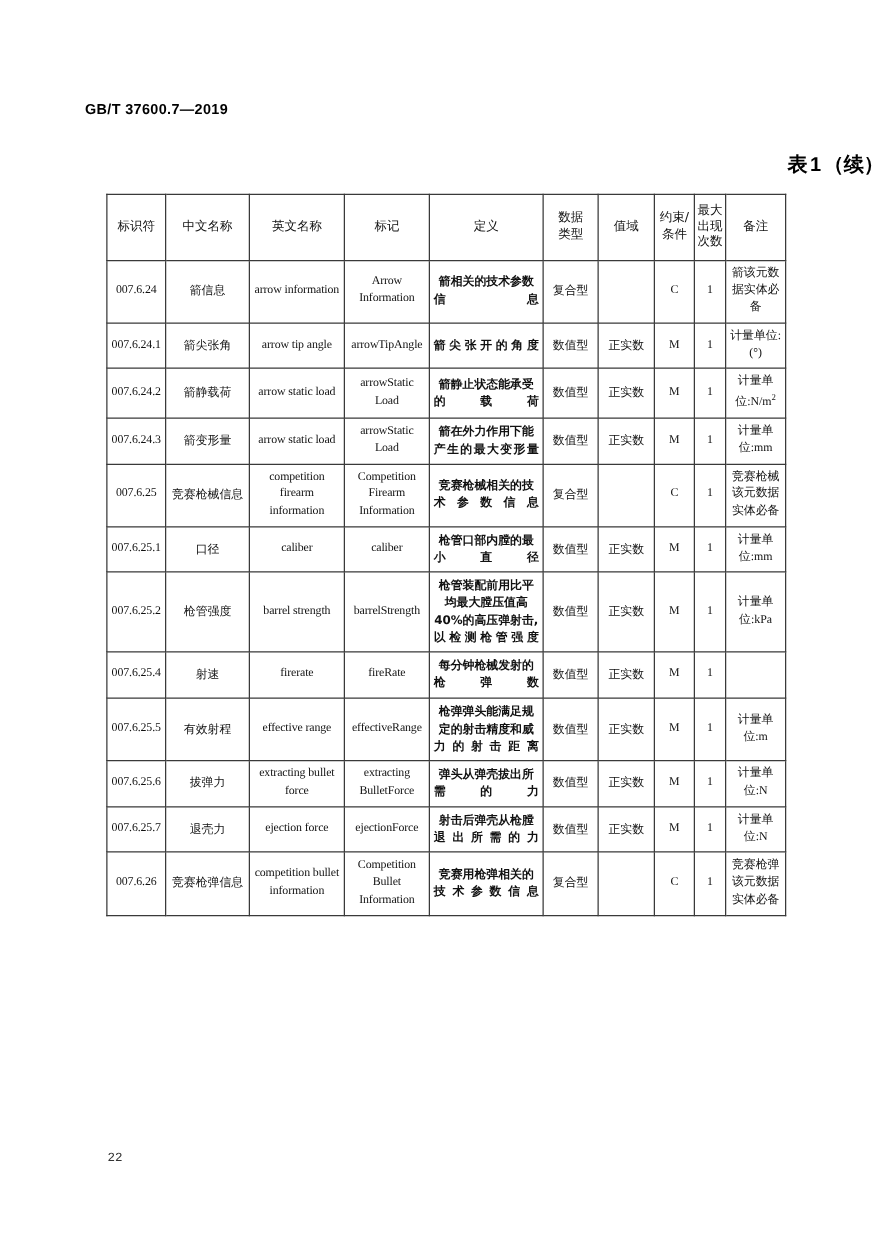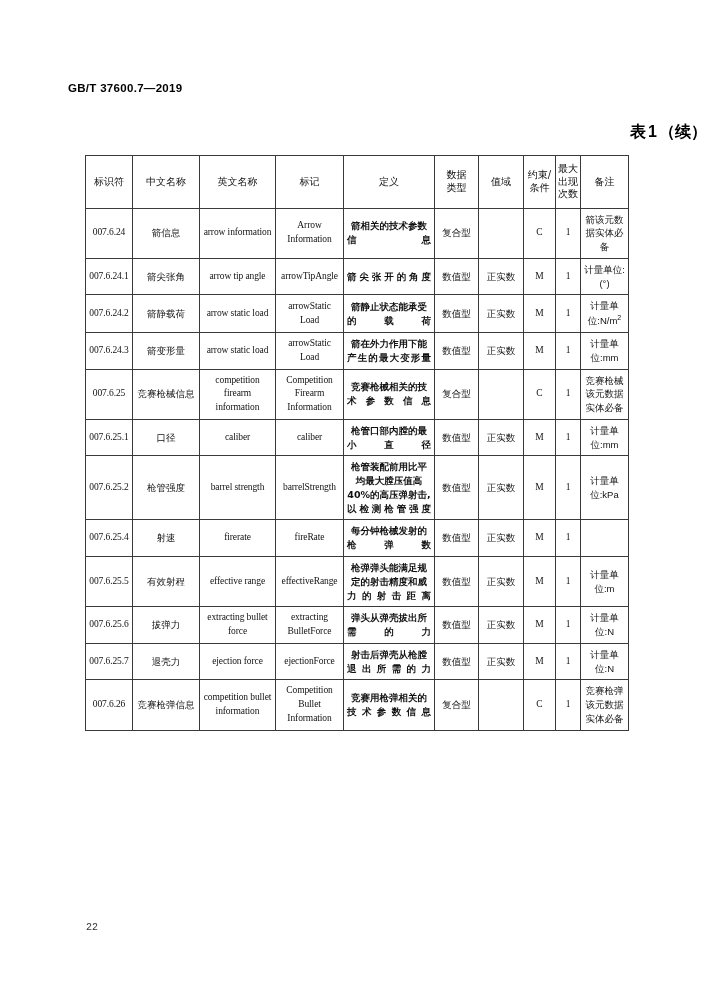--- a/index.html
+++ b/index.html
@@ -109,29 +109,29 @@
     padding-right: 5px;
     font-weight: bold;
   }
   .cell-cn-name {
     text-align: left;
     padding-left: 6px;
     font-family: "DejaVu Sans", sans-serif;
     font-size: 9.4px;
   }
   .cell-type, .cell-dom {
-    font-family: Liberation Sans, sans-serif;
+    font-family: Liberation Mono, monospace;
     font-size: 9.4px;
   }
   .cell-cons, .cell-max {
     font-family: "Liberation Serif", serif;
     font-size: 9.5px;
   }
   .cell-rem {
-    font-family: Liberation Sans, sans-serif;
+    font-family: Liberation Serif, serif;
     font-size: 9.2px;
     line-height: 1.5;
     padding-left: 2px;
     padding-right: 2px;
   }
   .cell-rem sup { font-size: 7px; vertical-align: super; }
   .page-num {
     position: absolute;
     left: 86px;
     top: 922px;

